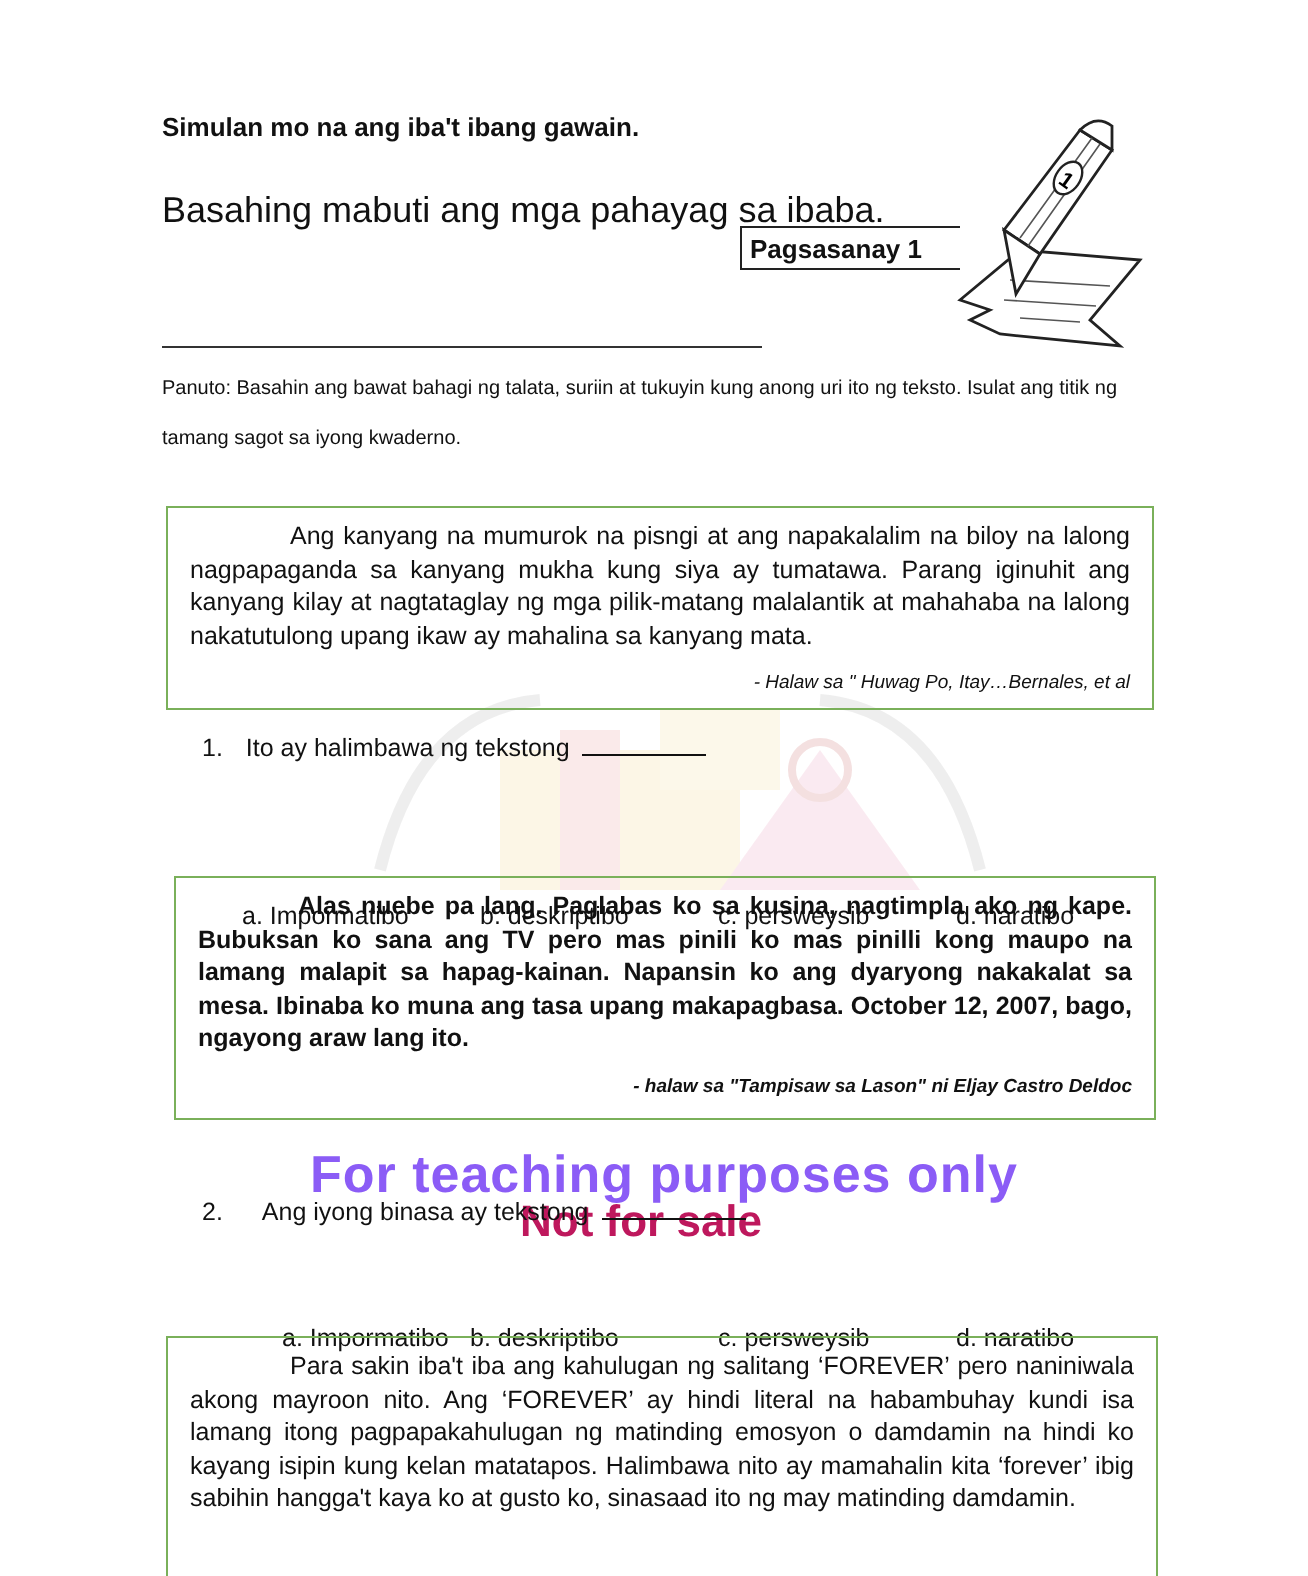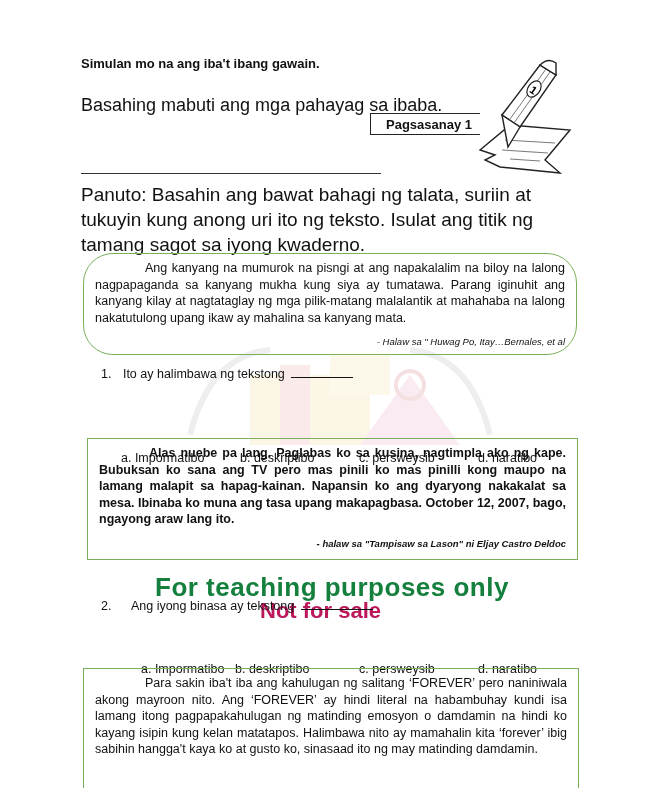--- a/index.html
+++ b/index.html
@@ -3,39 +3,39 @@
 <meta charset="utf-8">
 <style>
   html, body { margin:0; padding:0; background:#ffffff; }
   body { width:654px; height:788px; overflow:hidden; position:relative;
          font-family:"Liberation Sans", sans-serif; color:#111; }
   .page { position:absolute; left:0; top:0; width:559px; height:788px; }
   .abs { position:absolute; }
   .title { left:81px; top:56px; font-size:13px; font-weight:bold; }
   .subtitle { left:81px; top:95px; font-size:18px; }
   .label-box { left:370px; top:113px; width:110px; height:22px; border:1px solid #222; border-right:none;
-               font-size:13px; font-weight:bold; line-height:22px; padding-left:15px; box-sizing:border-box; background:#fff; }
+               font-size:13px; font-weight:bold; line-height:22px; padding-left:4px; box-sizing:border-box; background:#fff; }
   .pencil { left:460px; top:55px; width:120px; height:125px; }
   .rule { left:81px; top:173px; width:300px; height:0; border-top:1px solid #333; }
-  .panuto { left:81px; top:182px; width:500px; font-size:19px; line-height:25px; }
+  .panuto { left:81px; top:182px; width:500px; font-size:10px; line-height:25px; }
   .box { border:1.5px solid #7ab05a; box-sizing:border-box; padding:6px 11px 8px 11px;
          font-size:12.5px; line-height:16.5px; text-align:justify; }
   .box p { margin:0; text-indent:50px; }
   .src { text-align:right; font-style:italic; font-size:9.5px; margin-top:8px; }
-  .box1 { left:83px; top:253px; width:494px; height:102px;border-radius:30px; }
+  .box1 { left:83px; top:253px; width:494px; height:102px; }
   .box2 { left:87px; top:438px; width:491px; height:122px;font-weight:bold; }
   .box3 { left:83px; top:668px; width:496px; height:130px; }
   .q { font-size:12.5px; }
   .q1 { left:101px; top:367px; }
   .q2 { left:101px; top:599px; }
   .blank { display:inline-block; width:62px; border-bottom:1px solid #111; margin-left:3px; vertical-align:baseline; height:10px; }
   .opts { font-size:12.5px; }
   .opt { position:absolute; white-space:nowrap;margin-top:40px; }
   .watermark-logo { left:180px; top:345px; width:320px; height:100px; opacity:0.35; }
-  .wm1 { left:155px; top:572px; font-size:26px; font-weight:bold; color:#15803d; letter-spacing:0.5px; }
+  .wm1 { left:155px; top:572px; font-size:26px; font-weight:bold; color:#8b5cf6; letter-spacing:0.5px; }
   .wm2 { left:260px; top:598px; font-size:22px; font-weight:bold; color:#be185d; }
 </style>
 </head>
 <body>
 
 <div class="page">
 
   <svg class="abs watermark-logo" viewBox="0 0 320 100">
     <path d="M10 90 Q30 10 90 5" fill="none" stroke="#d0d0d0" stroke-width="6"></path>
     <path d="M310 90 Q290 10 230 5" fill="none" stroke="#d0d0d0" stroke-width="6"></path>

